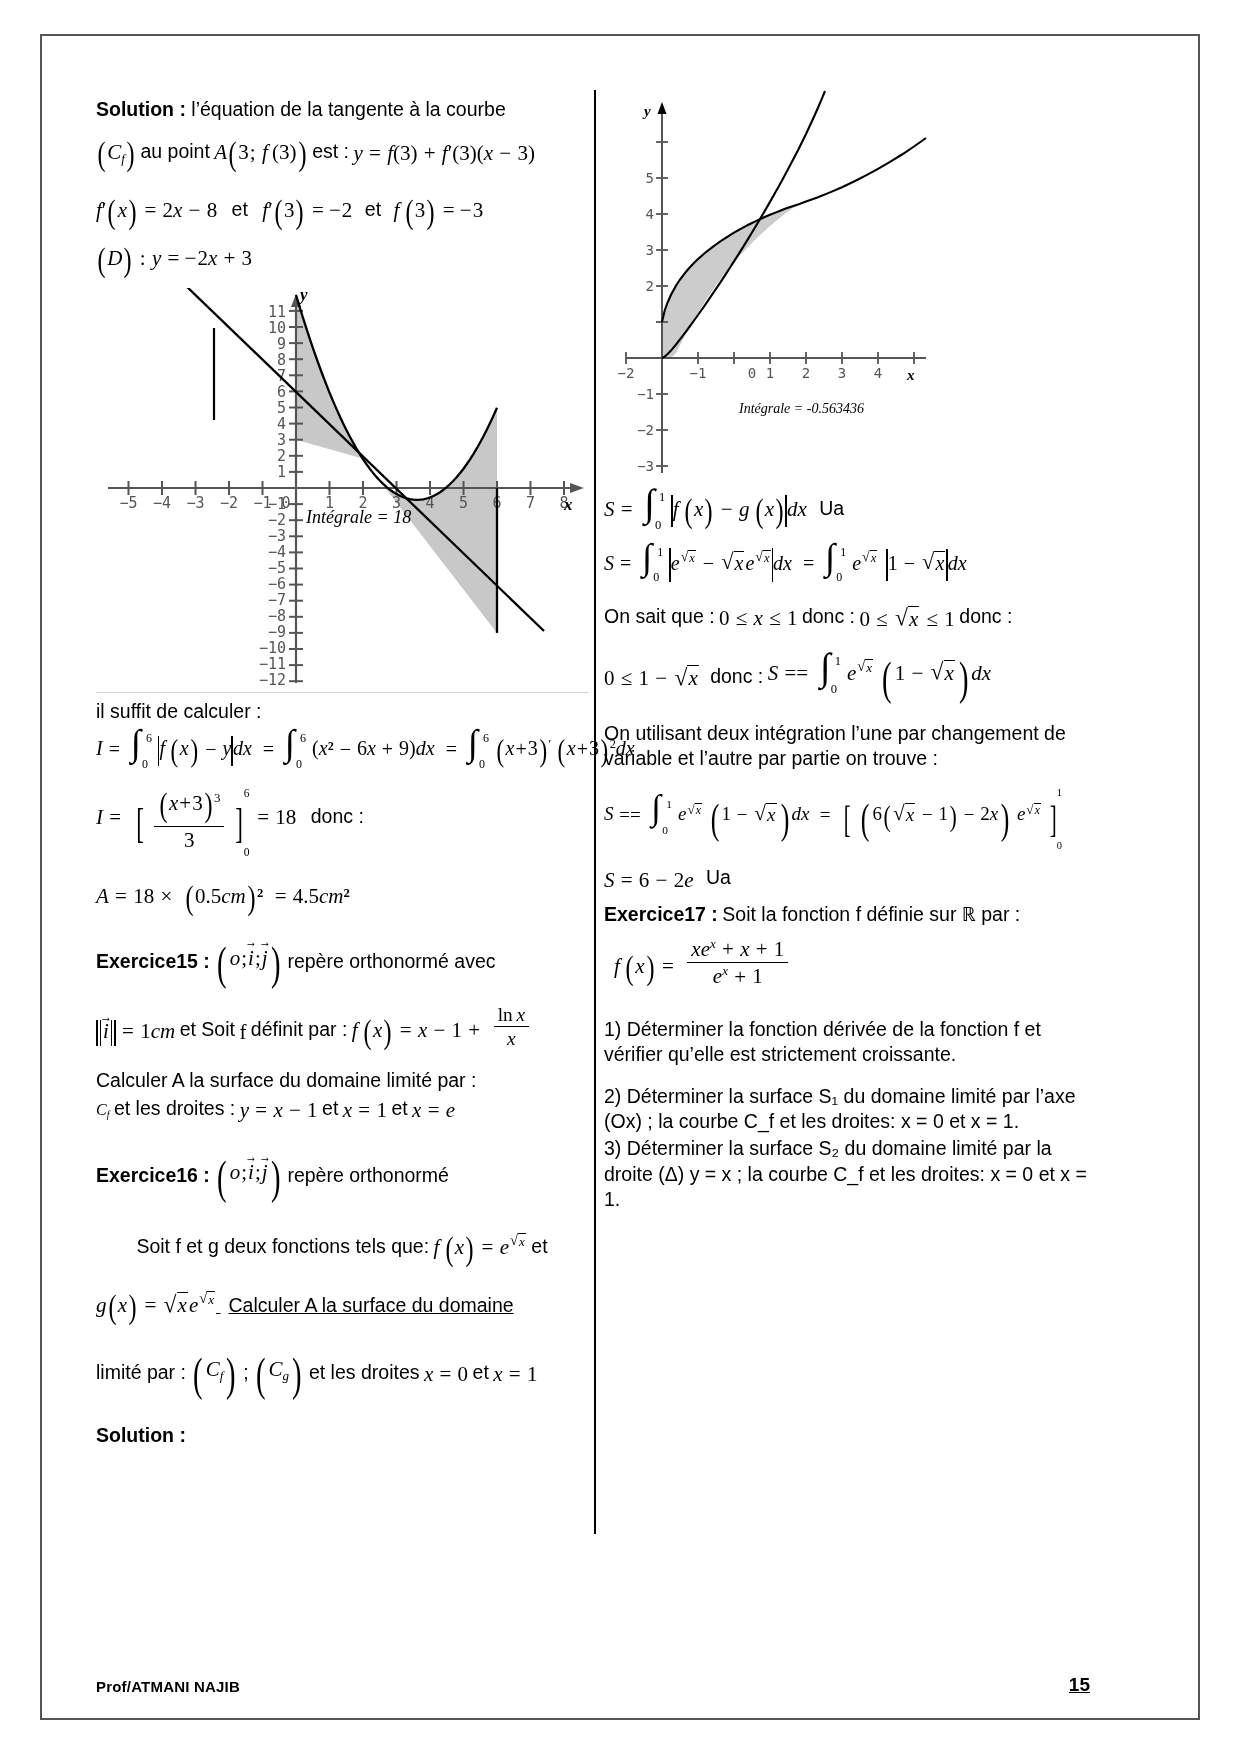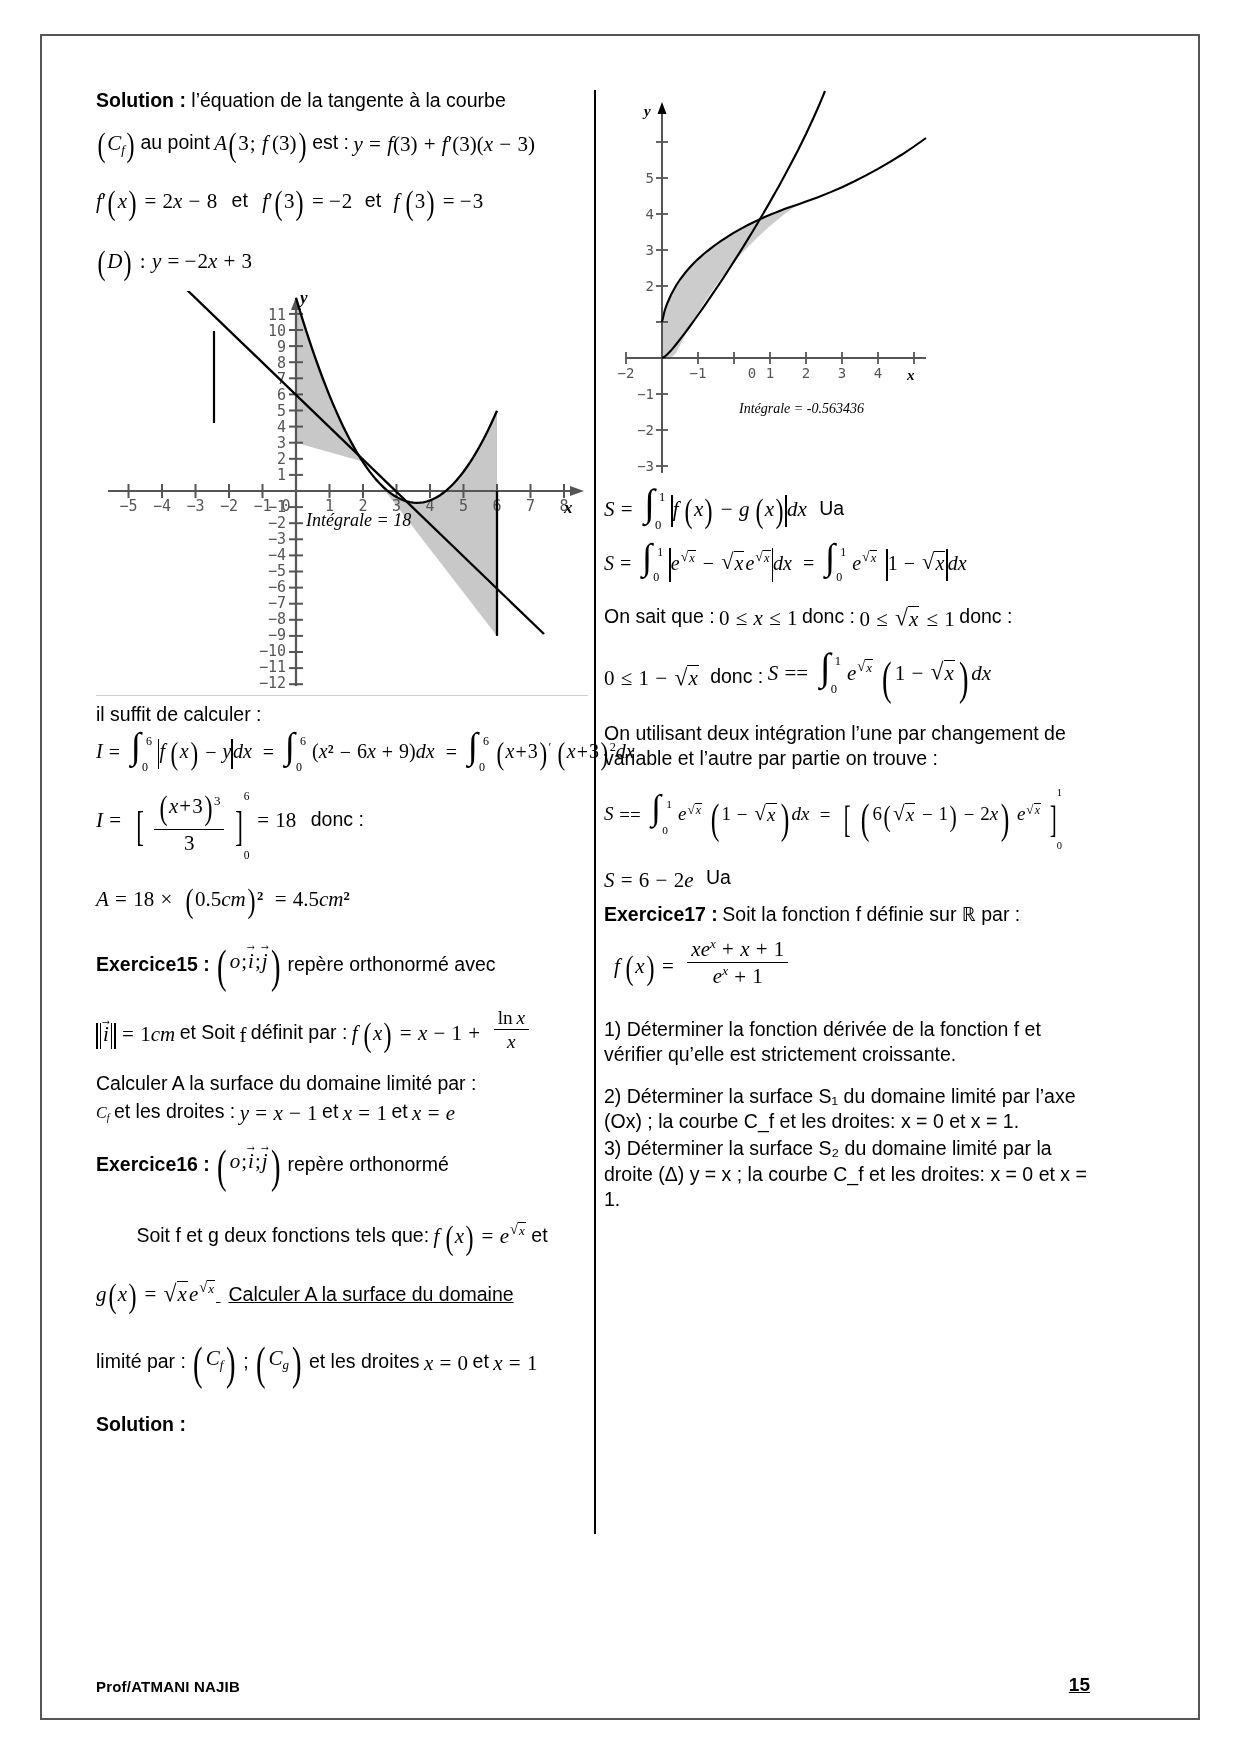--- a/index.html
+++ b/index.html
@@ -72,42 +72,42 @@
 </style>
 </head>
 <body>
 
 <div class="page-frame">
 
   <div class="col-divider"></div>
 
   <div class="col-left">
 
-    <div class="txt row" style="margin-top:0;">
+    <div class="txt row" style="margin-top:9px;">
       <span class="b">Solution :</span>
       <span>l’équation de la tangente à la courbe</span>
     </div>
 
     <div class="row" style="margin-top:12px;">
       <span class="math"><span class="pL">(</span><span class="mi">C</span><span class="sub">f</span><span class="pR">)</span></span>
       <span class="txt">au point</span>
       <span class="math"><span class="mi">A</span><span class="pL">(</span><span class="mn">3</span><span class="op">;</span>&nbsp;<span class="mi">f</span> <span class="mn">(3)</span><span class="pR">)</span></span>
       <span class="txt">est :</span>
       <span class="math"><span class="mi">y</span><span class="op">&nbsp;=&nbsp;</span><span class="mi">f</span><span class="mn">(3)</span><span class="op">&nbsp;+&nbsp;</span><span class="mi">f</span>′<span class="mn">(3)(</span><span class="mi">x</span><span class="op">&nbsp;−&nbsp;</span><span class="mn">3)</span></span>
     </div>
 
     <div class="row" style="margin-top:20px;">
       <span class="math"><span class="mi">f</span>′<span class="pL">(</span><span class="mi">x</span><span class="pR">)</span><span class="op">&nbsp;=&nbsp;</span><span class="mn">2</span><span class="mi">x</span><span class="op">&nbsp;−&nbsp;</span><span class="mn">8</span></span>
       <span class="txt" style="padding:0 10px;">et</span>
       <span class="math"><span class="mi">f</span>′<span class="pL">(</span><span class="mn">3</span><span class="pR">)</span><span class="op">&nbsp;=&nbsp;−</span><span class="mn">2</span></span>
       <span class="txt" style="padding:0 8px;">et</span>
       <span class="math"><span class="mi">f</span> <span class="pL">(</span><span class="mn">3</span><span class="pR">)</span><span class="op">&nbsp;=&nbsp;−</span><span class="mn">3</span></span>
     </div>
 
-    <div class="row" style="margin-top:22px;">
+    <div class="row" style="margin-top:10px;">
       <span class="math"><span class="pL">(</span><span class="mi">D</span><span class="pR">)</span><span class="op">&nbsp;:&nbsp;</span><span class="mi">y</span><span class="op">&nbsp;=&nbsp;−</span><span class="mn">2</span><span class="mi">x</span><span class="op">&nbsp;+&nbsp;</span><span class="mn">3</span></span>
     </div>
 
     <div class="graph-wrap" style="margin-top:6px;">
       <svg width="492" height="400" viewBox="0 0 492 400">
 
         <defs>
           <clipPath id="clipL">
               <rect x="0" y="0" width="492" height="400"></rect>
             </clipPath>
@@ -335,21 +335,21 @@
     <div class="row" style="margin-top:2px;">
       <span class="math" style="font-size:16px;"><span class="mi">C</span><span class="sub">f</span></span>
       <span class="txt">et les droites :</span>
       <span class="math"><span class="mi">y</span><span class="op">&nbsp;=&nbsp;</span><span class="mi">x</span><span class="op">&nbsp;−&nbsp;</span><span class="mn">1</span></span>
       <span class="txt">et</span>
       <span class="math"><span class="mi">x</span><span class="op">&nbsp;=&nbsp;</span><span class="mn">1</span></span>
       <span class="txt">et</span>
       <span class="math"><span class="mi">x</span><span class="op">&nbsp;=&nbsp;</span><span class="mi">e</span></span>
     </div>
 
-    <div class="row" style="margin-top:14px;">
+    <div class="row" style="margin-top:28px;">
       <span class="txt b">Exercice16 :</span>
       <span class="math"><span class="pLbig">(</span><span class="mi">o</span><span class="op">;</span><span class="vec mi">i</span><span class="op">;</span><span class="vec mi">j</span><span class="pRbig">)</span></span>
       <span class="txt">repère orthonormé</span>
     </div>
 
     <div class="row" style="margin-top:26px;text-align:center;">
       <span class="txt">Soit f et g deux fonctions tels que:</span>
       <span class="math">
         <span class="mi">f</span> <span class="pL">(</span><span class="mi">x</span><span class="pR">)</span><span class="op">&nbsp;=&nbsp;</span><span class="mi">e</span><span class="sup"><span class="sqrt"><span class="rad">√</span><span class="rc"><span class="mi">x</span></span></span></span>
       </span>

